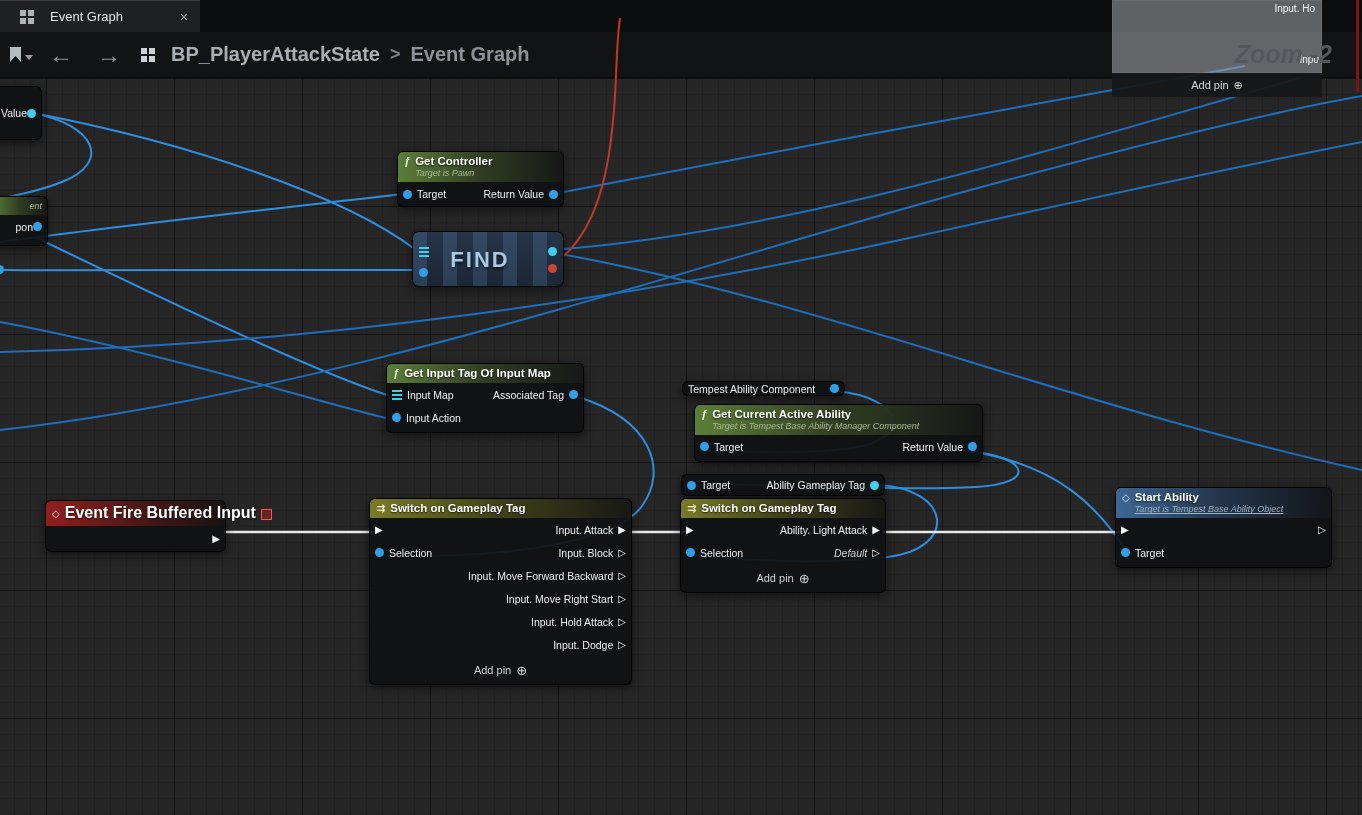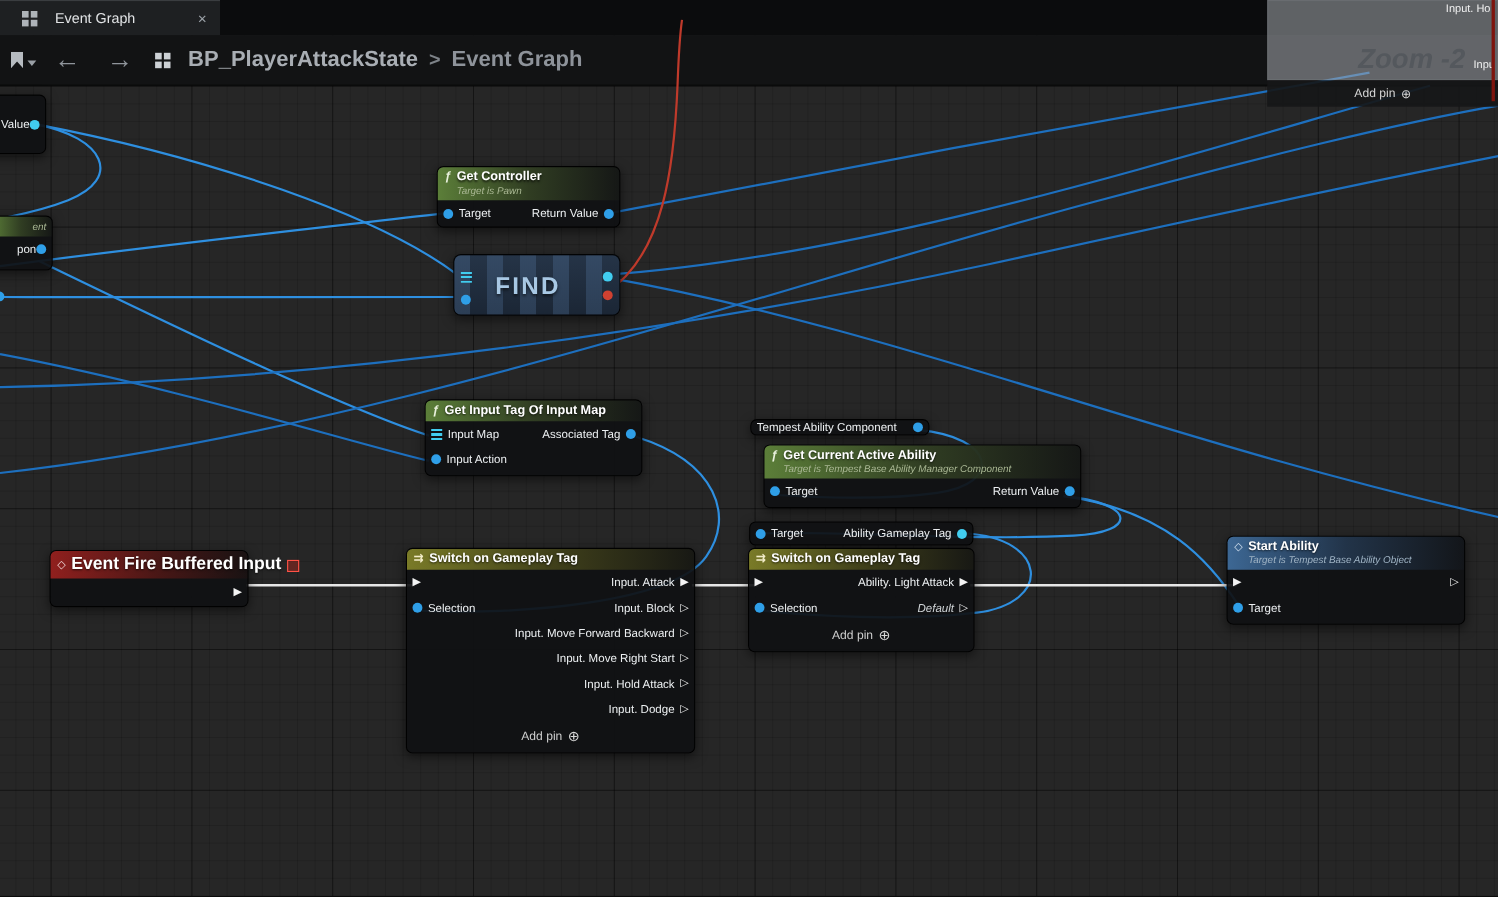--- a/index.html
+++ b/index.html
@@ -38,21 +38,21 @@
   
   .wires{position:absolute;left:0;top:0;z-index:3;pointer-events:none;}
 
   
   .node{position:absolute;z-index:4;background:rgba(16,17,19,.93);border:1px solid rgba(0,0,0,.9);
         border-radius:6px;box-shadow:0 3px 10px rgba(0,0,0,.5);color:#e6e6e6;box-sizing:border-box;}
   .hdr{display:flex;align-items:flex-start;gap:5px;padding:2px 6px 3px;border-radius:5px 5px 0 0;}
   .hdr-text{display:flex;flex-direction:column;}
   .t{font-weight:bold;font-size:11.5px;color:#fff;text-shadow:0 1px 2px rgba(0,0,0,.7);line-height:1.25;white-space:nowrap;}
   .s{font-style:italic;font-size:9px;color:#aab894;line-height:1.2;white-space:nowrap;}
-  .hdr.b .s{color:#9fb3c4;}
+  .hdr.b .s{color:#9fb3c4;text-decoration:underline;}
   .fn-glyph{font-size:11px;font-weight:bold;font-style:italic;color:#e9f1dd;line-height:1.3;}
   .sw-glyph{font-size:11px;font-weight:bold;color:#f2ecc8;line-height:1.3;}
   .ev-glyph{font-size:10px;color:#f0dada;line-height:1.5;}
   .st-glyph{font-size:10px;color:#d6e4f2;line-height:1.5;}
   .g{background:linear-gradient(90deg,rgba(94,130,58,.97),rgba(56,72,38,.8) 50%,rgba(30,34,26,.35));}
   .o{background:linear-gradient(90deg,rgba(125,126,40,.97),rgba(76,76,28,.8) 50%,rgba(36,36,20,.35));}
   .r{background:linear-gradient(90deg,rgba(148,32,30,.97),rgba(86,24,22,.8) 55%,rgba(40,18,16,.35));}
   .b{background:linear-gradient(90deg,rgba(62,106,152,.97),rgba(38,60,86,.8) 50%,rgba(22,28,36,.35));}
   .row{display:flex;justify-content:space-between;align-items:center;min-height:23px;padding:0 5px;}
   .row.right{justify-content:flex-end;}
@@ -75,21 +75,21 @@
   .findtext{position:absolute;left:0;right:16px;top:15px;text-align:center;font-size:22px;font-weight:bold;letter-spacing:2px;color:#a8c8e4;text-shadow:0 2px 3px rgba(0,0,0,.6);}
   .fpin{position:absolute;}
 
   
   .cnode{display:flex;align-items:center;justify-content:space-between;padding:0 5px;}
 
   
   .frag{border-radius:0 6px 6px 0;}
 
   
-  .tr-frag{position:absolute;left:1152px;top:0;width:210px;height:97px;z-index:5;}
+  .tr-frag{position:absolute;left:1112px;top:0;width:210px;height:97px;z-index:5;}
   .tr-light{position:absolute;left:0;right:0;top:0;bottom:24px;background:rgba(165,170,175,.55);border:1px solid rgba(120,125,130,.4);box-sizing:border-box;}
   .tr-dark{position:absolute;left:0;right:0;bottom:0;height:24px;background:rgba(22,23,24,.92);display:flex;align-items:center;justify-content:center;gap:5px;color:#d6d6d6;font-size:11px;}
   .tr-txt1{position:absolute;right:6px;top:2px;font-size:10px;color:#f2f2f2;}
   .tr-txt2{position:absolute;right:2px;top:53px;font-size:10px;color:#f2f2f2;}
   .zoom{position:absolute;right:30px;top:40px;z-index:6;font-size:25px;font-weight:bold;color:#54585d;font-style:italic;}
   .red-edge{position:absolute;left:1356px;top:0;width:3px;height:92px;background:#7e150e;z-index:6;}
 </style>
 </head>
 <body>
 

